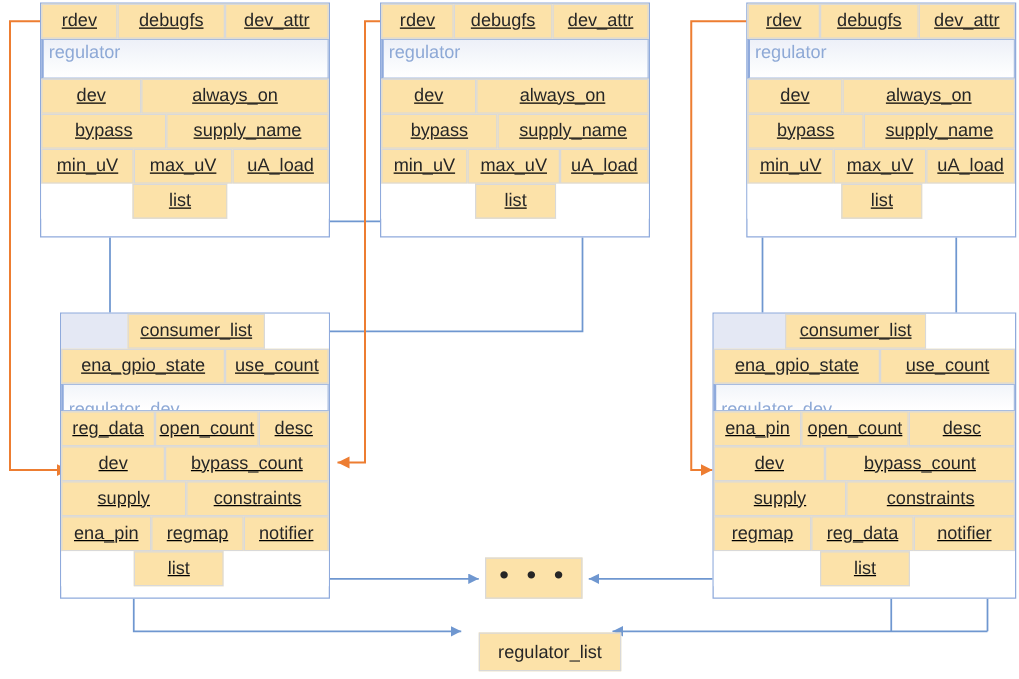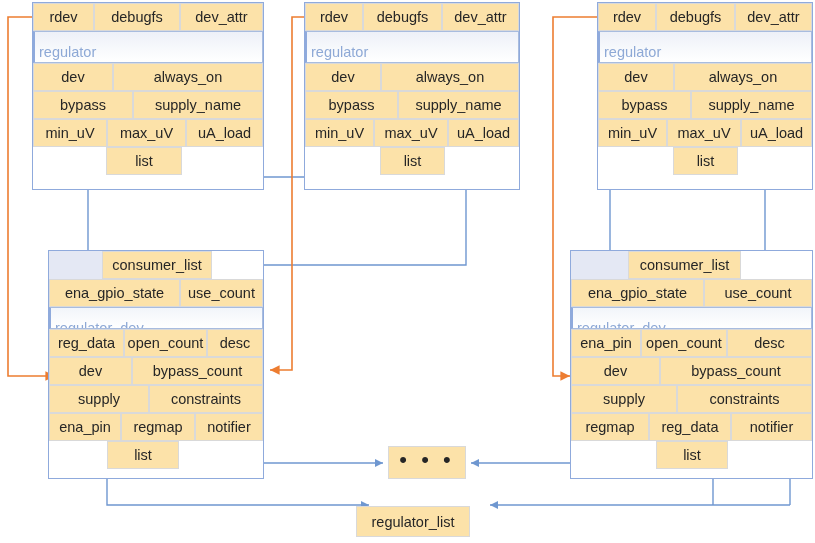--- a/index.html
+++ b/index.html
@@ -18,20 +18,21 @@
   .struct{
     position:absolute;
     box-sizing:border-box;
     border:1px solid #8FAADC;
     background:#ffffff;
   }
   .srow{
     display:flex;
     box-sizing:border-box;
     width:100%;
+    text-decoration:underline;
   }
   .cell{
     box-sizing:border-box;
     background:#FCE2A9;
     border:1px solid #D9D9D9;
     color:#262626;
     font-size:14.5px;
     line-height:1;
     display:flex;
     align-items:center;
@@ -53,21 +54,21 @@
     width:100%;
     height:32px;
     background:linear-gradient(180deg,#EDF0F8 0%,#F7F9FC 55%,#FFFFFF 100%);
     border:1px solid #A8BCDF;
     border-left:2px solid #8FAADC;
     color:#8EA9D6;
     font-size:14.5px;
     display:flex;
     align-items:flex-end;
     padding-left:4px;
-    padding-bottom:2px;
+    padding-bottom:12px;
     overflow:hidden;
   }
   .titleband.dev{
     height:22px;
     align-items:flex-start;
     padding-top:12px;
     padding-bottom:0;
     background:linear-gradient(180deg,#F2F5FA 0%,#FAFBFD 60%,#FFFFFF 100%);
   }
   
@@ -298,15 +299,15 @@
     </div>
     <div class="srow">
       <div class="cell blank" style="width:85px"></div>
       <div class="cell" style="width:72px">list</div>
       <div class="cell blank" style="width:84px"></div>
     </div>
   </div>
 
   <div class="soloboxa dotsbox" style="left:388px;top:446px;width:78px;height:33px;">• • •</div>
 
-  <div class="soloboxa" style="left:356px;top:506px;width:114px;height:31px;">regulator_list</div>
+  <div class="soloboxa" style="left:383px;top:506px;width:114px;height:31px;">regulator_list</div>
 
 </div>
 
 </body></html>

